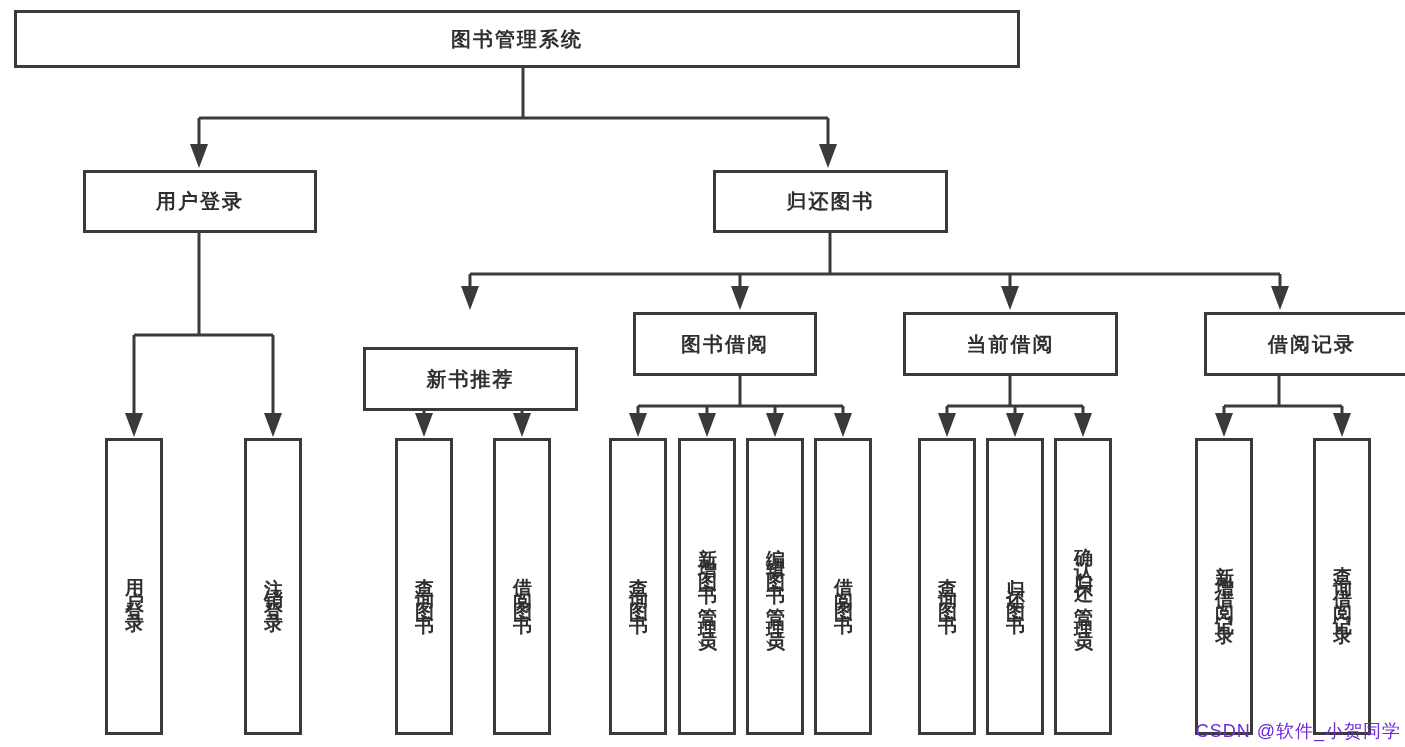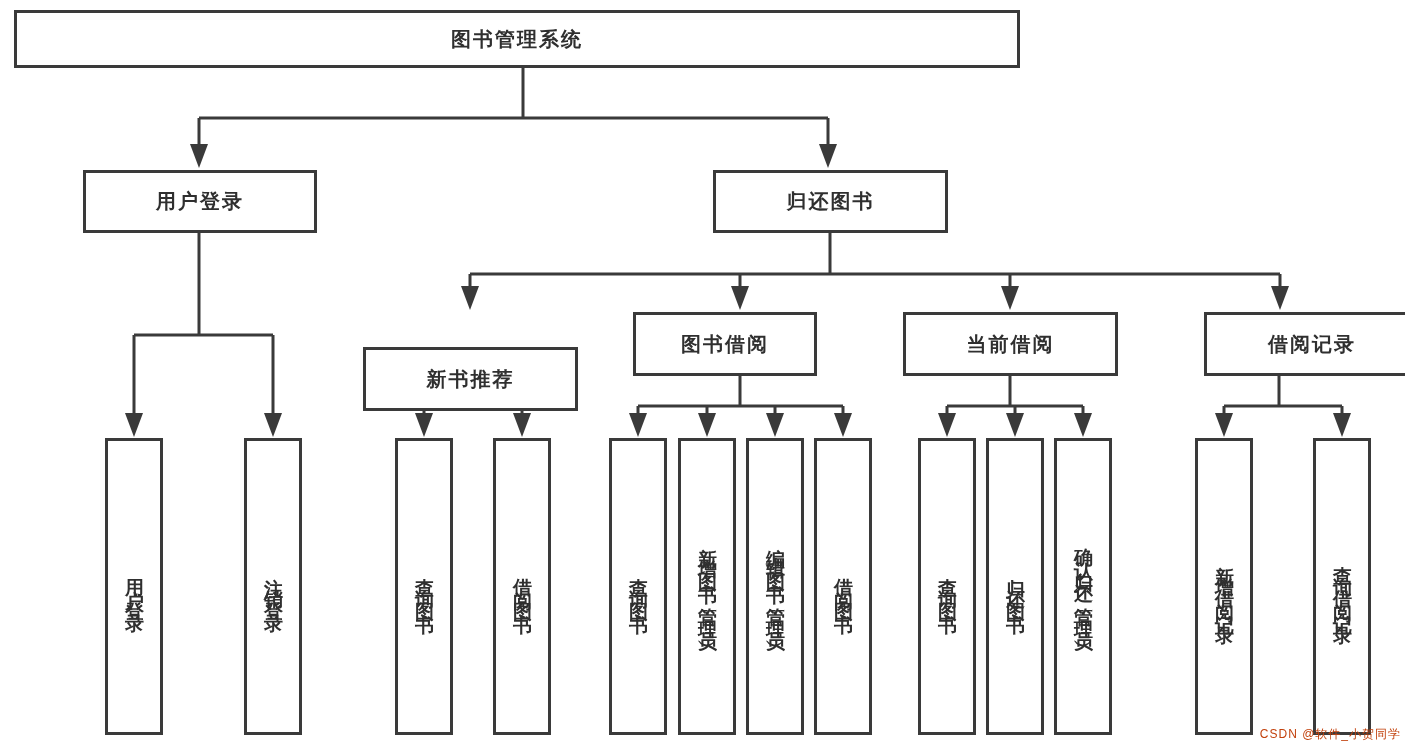--- a/index.html
+++ b/index.html
@@ -41,23 +41,23 @@
     writing-mode: vertical-rl;
     text-orientation: mixed;
     font-size: 19px;
     letter-spacing: 12px;
     line-height: 1.1;
   }
   .watermark {
     position: absolute;
     right: 4px;
     bottom: 4px;
-    font-size: 12px;
+    font-size: 18px;
     letter-spacing: 1px;
-    color: #c2410c;
+    color: #6d28d9;
     z-index: 5;
     white-space: nowrap;
   }
 </style>
 </head>
 <body>
 
 <div class="canvas">
 
   <svg class="connectors" viewBox="0 0 1405 747" xmlns="http://www.w3.org/2000/svg">

